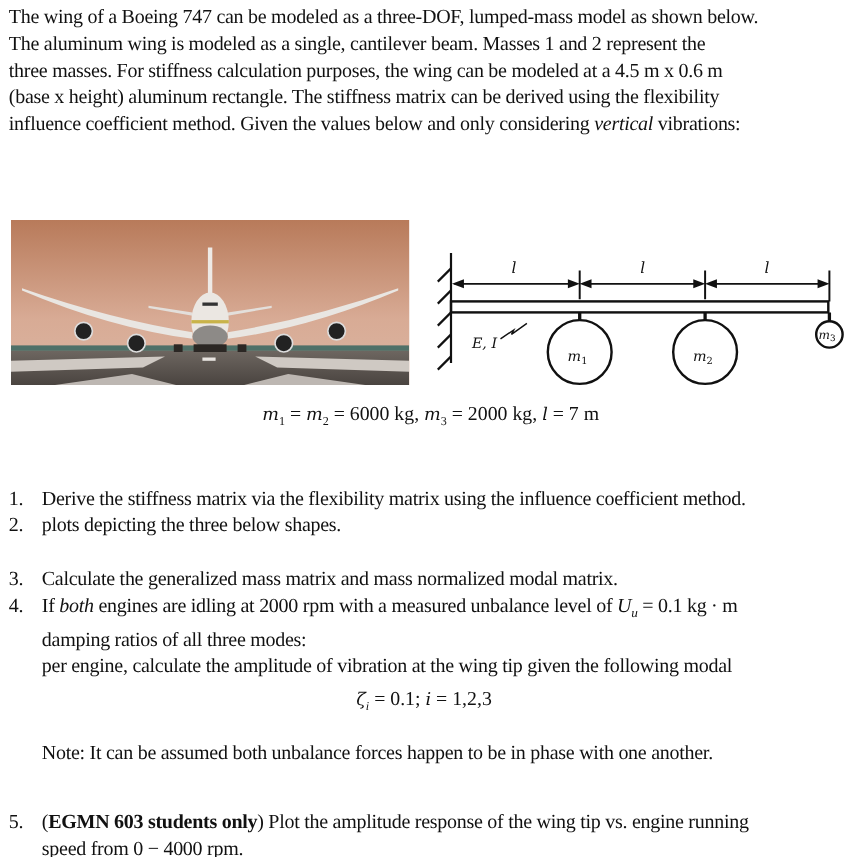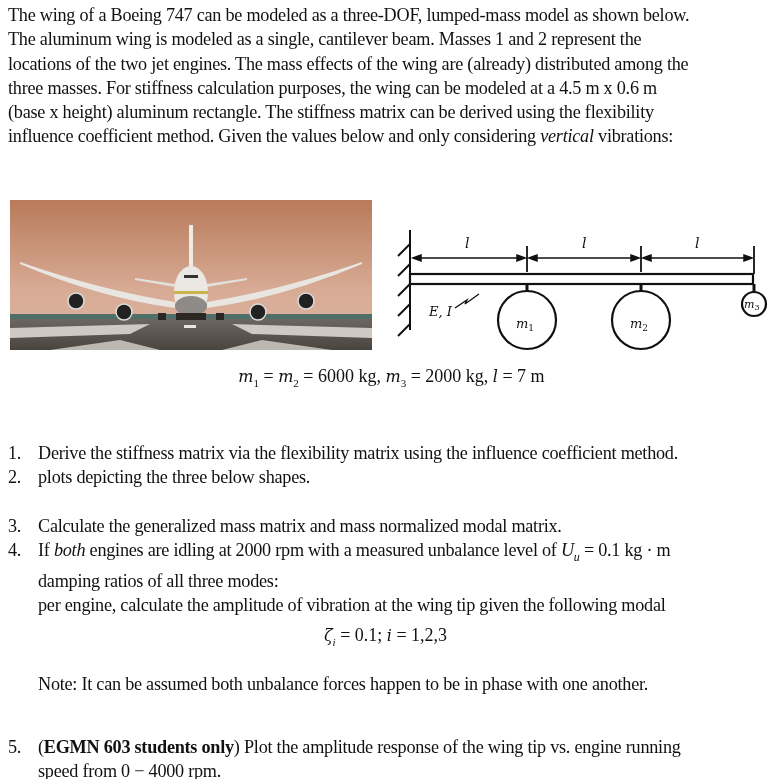--- a/index.html
+++ b/index.html
@@ -35,21 +35,20 @@
       font-size: 18px;
     }
     .note { position: absolute; left: 38px; top: 674px; font-size: 18.2px; letter-spacing: -0.25px; text-align: right; }
   </style>
 </head>
 <body>
 
 <div class="intro">
   <p>The wing of a Boeing 747 can be modeled as a three-DOF, lumped-mass model as shown below.</p>
   <p>The aluminum wing is modeled as a single, cantilever beam. Masses 1 and 2 represent the</p>
-  <p>locations of the two jet engines. The mass effects of the wing are (already) distributed among the</p>
   <p>three masses. For stiffness calculation purposes, the wing can be modeled at a 4.5 m x 0.6 m</p>
   <p>(base x height) aluminum rectangle. The stiffness matrix can be derived using the flexibility</p>
   <p><span>influence coefficient method. Given the values below and only considering </span><i>vertical</i><span> vibrations:</span></p>
 </div>
 
 <div class="photo">
   <svg width="362" height="150" viewBox="0 0 362 150">
     <defs>
       <linearGradient id="sky" x1="0" y1="0" x2="0" y2="1">
         <stop offset="0" stop-color="#b87a5a"></stop>

